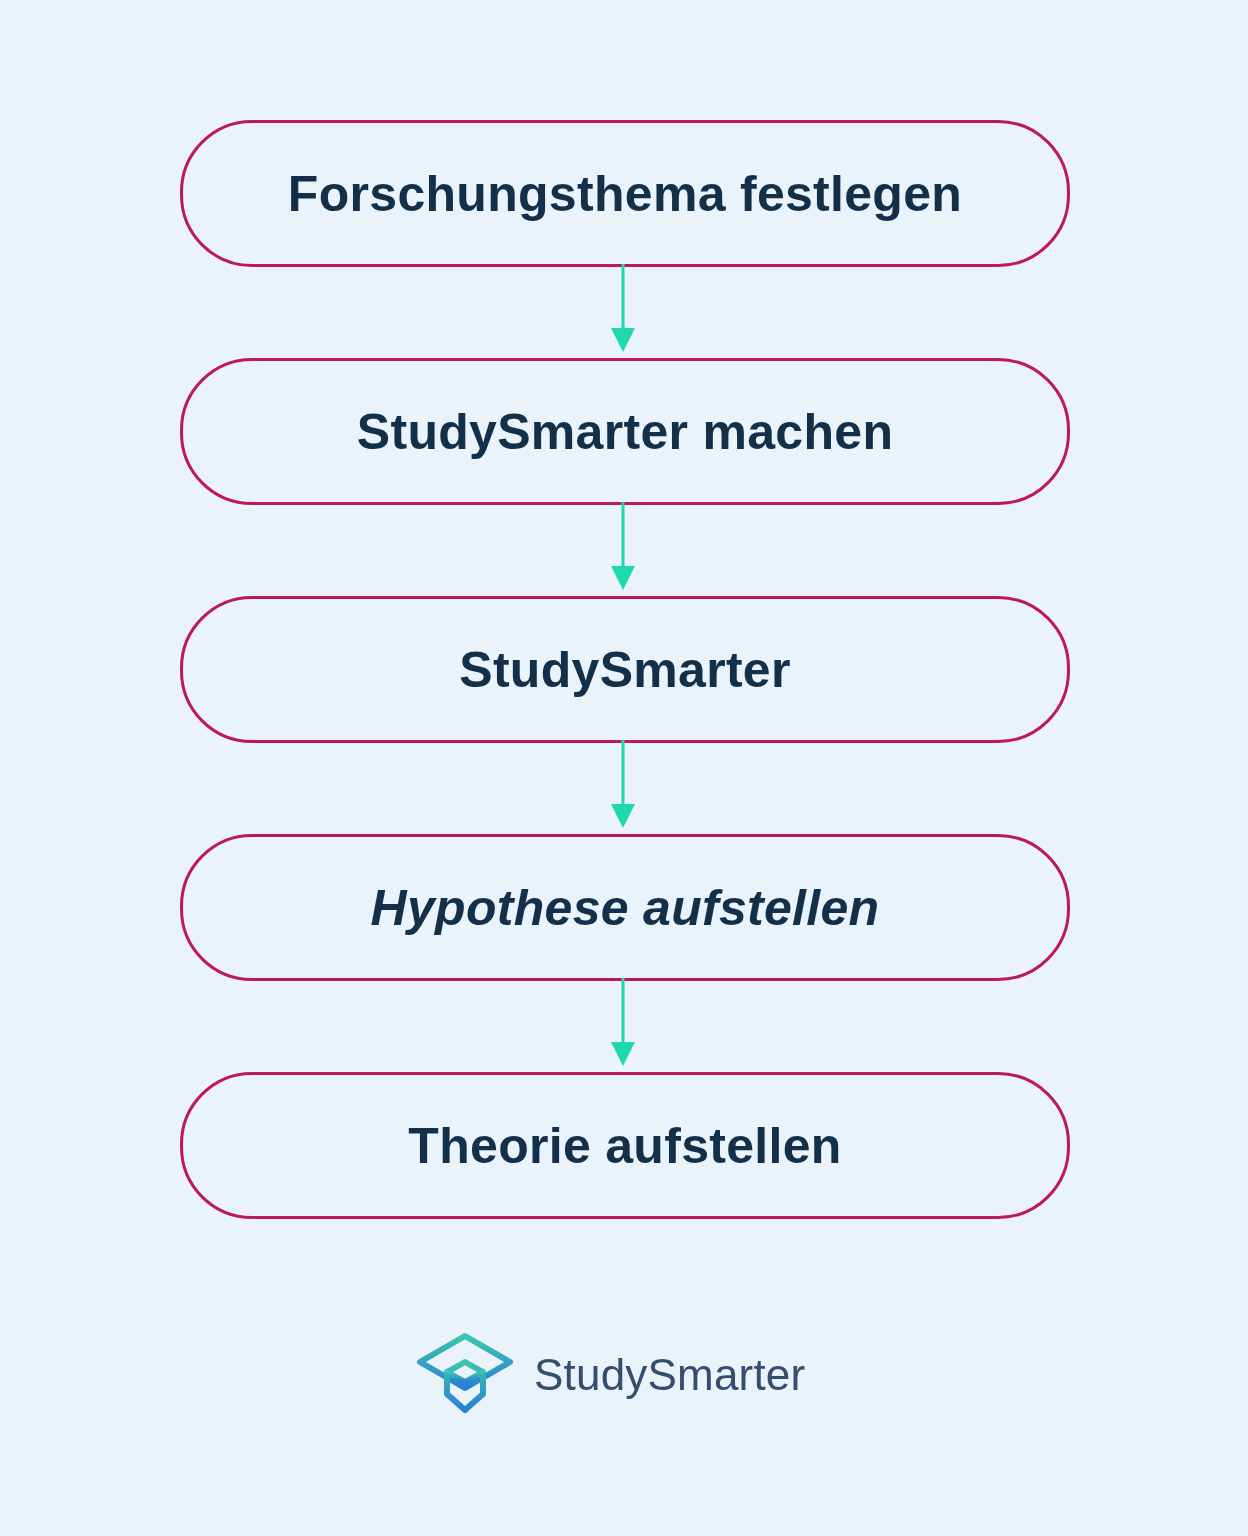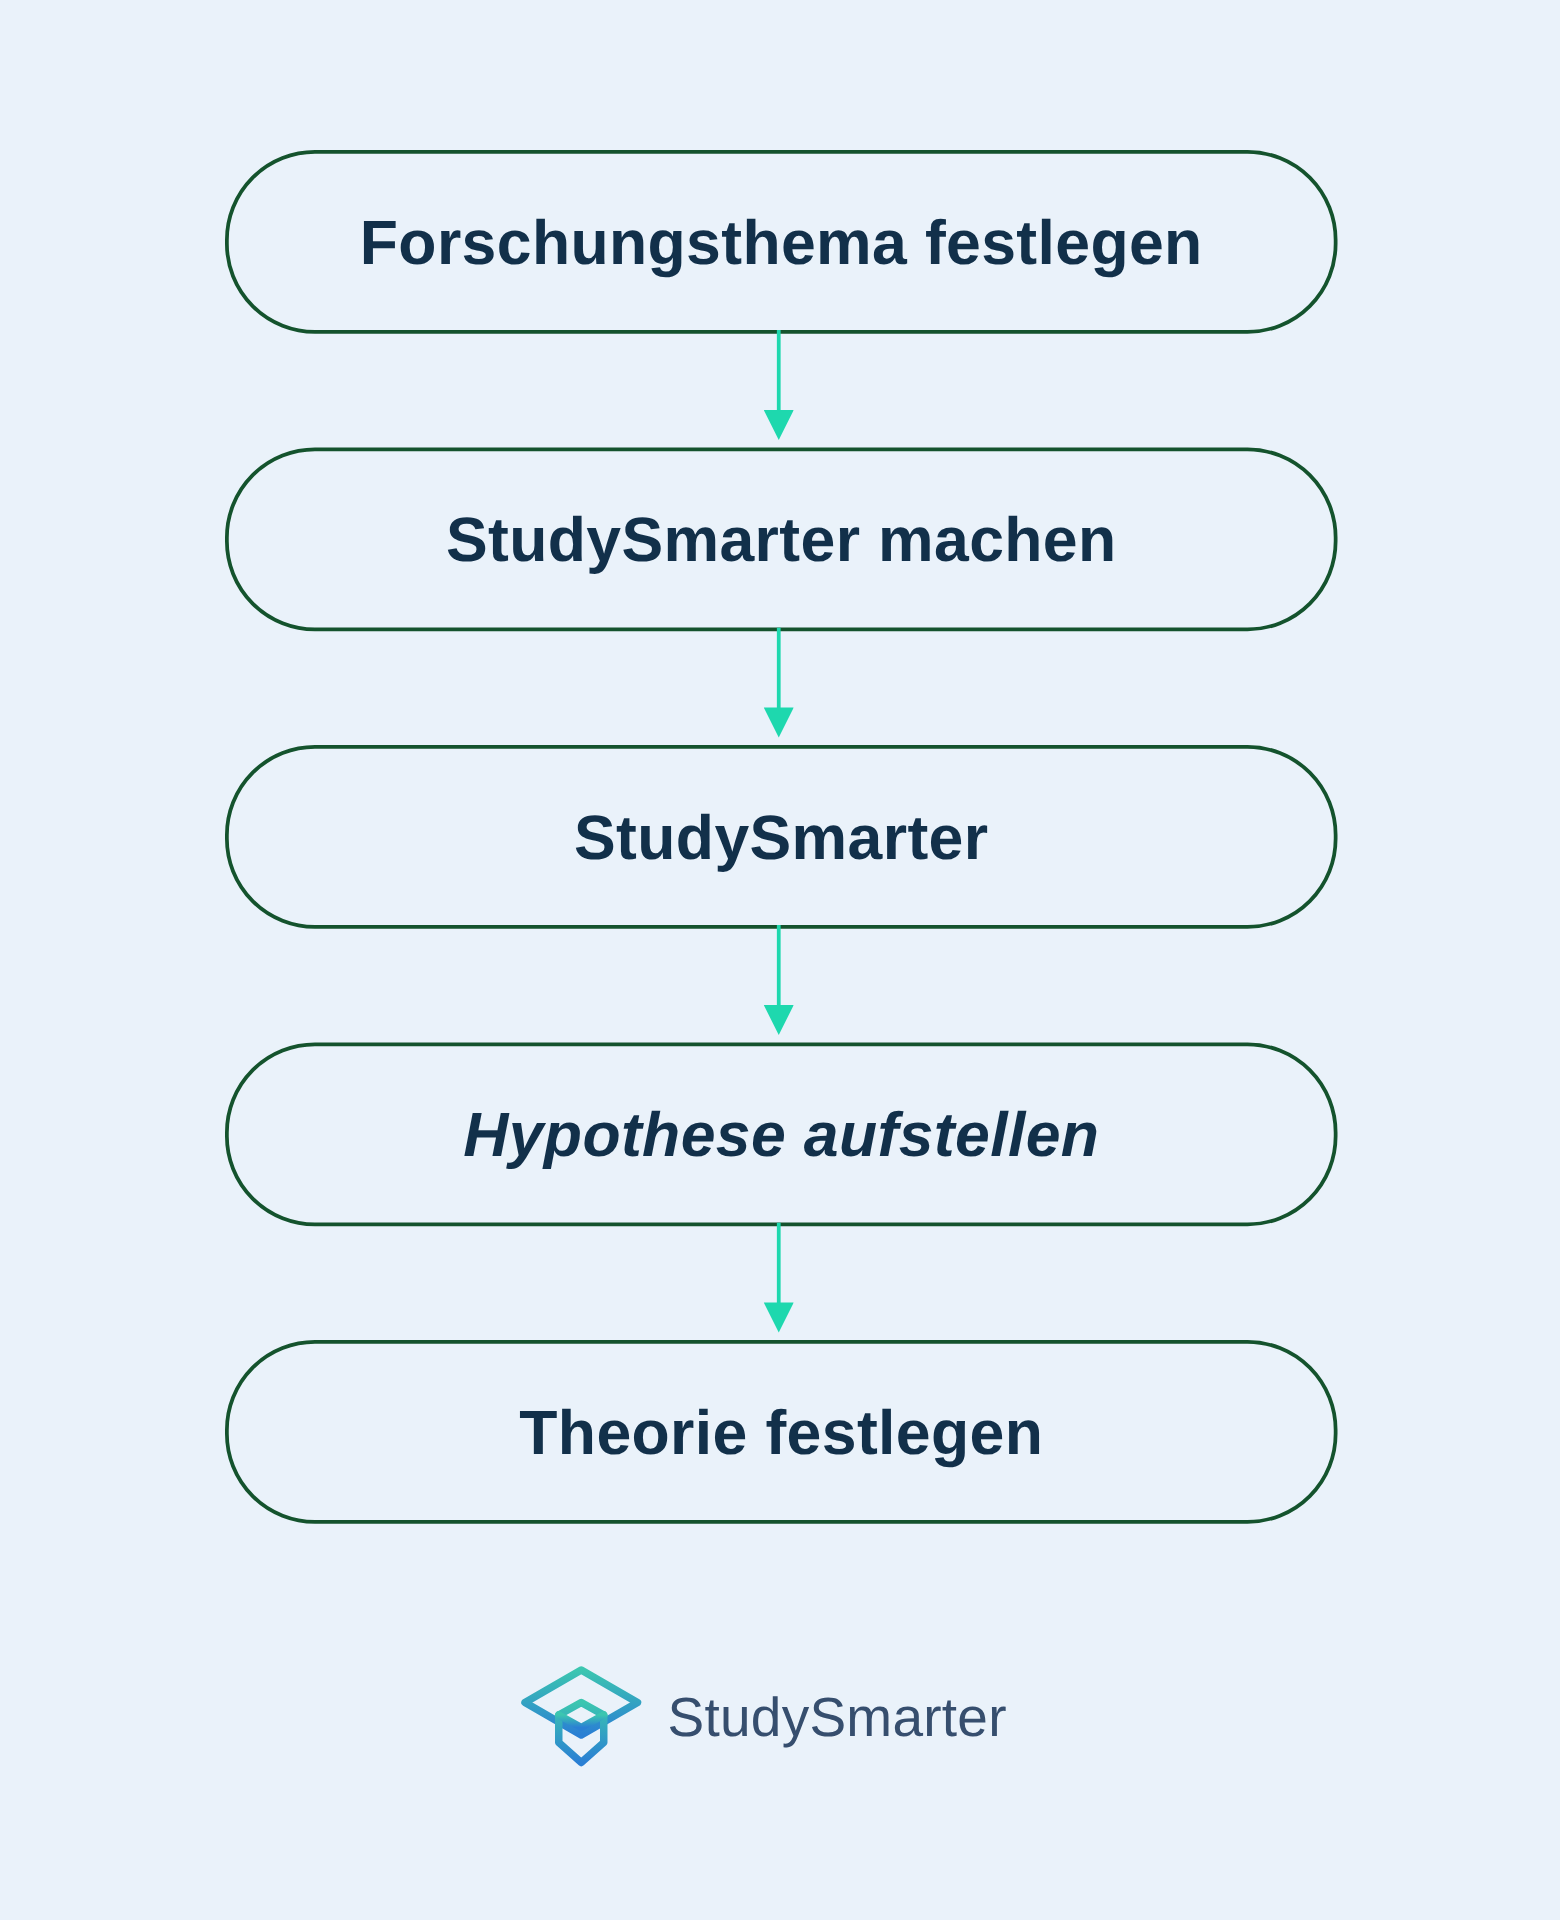--- a/index.html
+++ b/index.html
@@ -1,18 +1,18 @@
 <!DOCTYPE html>
 <html><head>
 <meta charset="utf-8">
 <style>
   html, body { margin:0; padding:0; }
   body { width:1248px; height:1536px; background:#EAF2FA; position:relative; overflow:hidden;
          font-family:"Liberation Sans", "DejaVu Sans", sans-serif; }
-  .step { position:absolute; left:180px; width:884px; height:141px; border:3px solid #14532d;
+  .step { position:absolute; left:180px; width:884px; height:141px; border:3px solid #be185d;
           border-radius:72px; box-sizing:content-box; display:flex; align-items:center; justify-content:center;text-align:center; }
   .step span { font-weight:bold; font-size:50px; color:#12304A; letter-spacing:0.3px; }
   .arrow { position:absolute; left:611px; width:24px; height:94px; }
   .logo { position:absolute; left:414px; top:1330px; width:430px; height:90px; display:flex; align-items:center; }
   .logo-text { font-size:44px; color:#364E6E; margin-left:18px; letter-spacing:0.2px; }
 </style>
 </head>
 <body>
 
 <div class="step" style="top:120px;">
@@ -41,21 +41,21 @@
 
 <div class="step" style="top:834px;font-style:italic;">
   <span>Hypothese aufstellen</span>
 </div>
 <svg class="arrow" style="top:978px;" viewBox="0 0 24 94">
   <line x1="12" y1="0" x2="12" y2="70" stroke="#1ED8AE" stroke-width="3"></line>
   <polygon points="0,64 24,64 12,88" fill="#1ED8AE"></polygon>
 </svg>
 
 <div class="step" style="top:1072px;">
-  <span>Theorie festlegen</span>
+  <span>Theorie aufstellen</span>
 </div>
 
 <div class="logo">
   <svg width="102" height="86" viewBox="0 0 102 86">
     <defs>
       <linearGradient id="g" x1="0" y1="0" x2="0" y2="1">
         <stop offset="0" stop-color="#3CC6B0"></stop>
         <stop offset="1" stop-color="#2A7FD4"></stop>
       </linearGradient>
     </defs>

